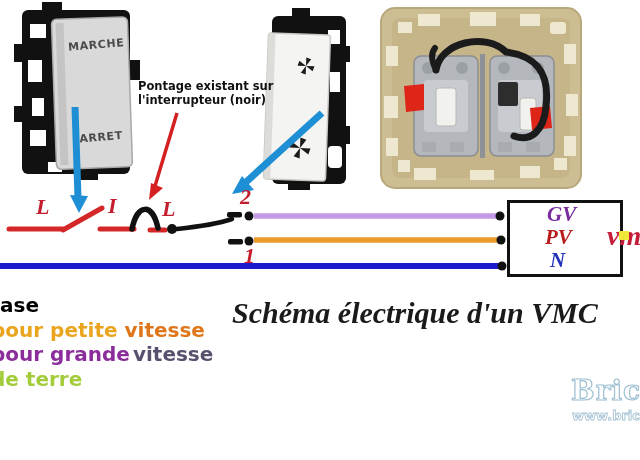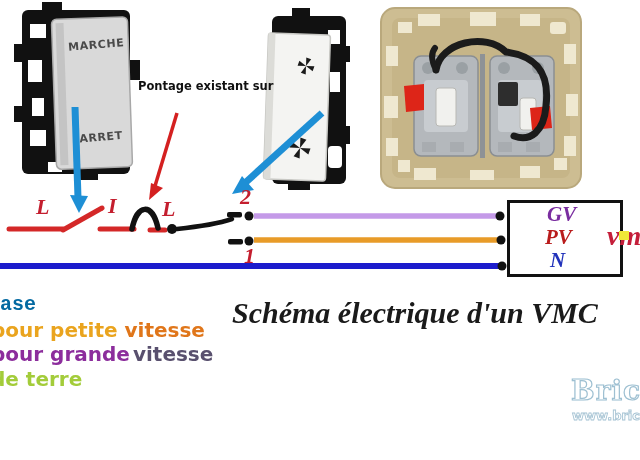--- a/index.html
+++ b/index.html
@@ -27,21 +27,21 @@
   .vmc-gv{left:5px;top:1px;color:#7a2da0;}
   .vmc-pv{left:3px;top:24px;color:#b91c1c;}
   .vmc-n{left:8px;top:47px;color:#2233bb;}
   .vmc-name{left:50px;top:17px;font:bold italic 28px "Liberation Serif",serif;color:#c41e3a;margin-left:47px;}
   .vmc-tab{right:-9px;top:28px;width:10px;height:9px;background:#f0e838;}
   
   .legend{left:0;top:293px;width:260px;}
   .legend-line{
     font:bold 20px "DejaVu Sans",sans-serif;line-height:24.5px;white-space:nowrap;
   }
-  .lg-phase{color:#0369a1;font-family:Liberation Mono, monospace;}
+  .lg-phase{color:#000000;}
   .lg-neutre{color:#2222cc;}
   .lg-petite1{color:#eaa41e;}
   .lg-petite2{color:#e0761a;}
   .lg-grande1{color:#8c2d9c;}
   .lg-grande2{color:#59506e;}
   .lg-terre{color:#a3cc3a;}
   .clip-left{margin-left:-9px;}
   
   .title{
     left:232px;top:296px;width:410px;
@@ -173,20 +173,21 @@
       <polygon points="152,102 172,100 174,122 154,124" fill="#dd2518"></polygon>
     </g>
     <rect x="102" y="48" width="5" height="104" fill="#8e9296"></rect>
 
     <path d="M58 64 C62 36 108 26 128 46 C158 50 172 66 168 100 C166 126 152 136 136 130" fill="none" stroke="#1b1b1b" stroke-width="7" stroke-linecap="round"></path>
     <path d="M58 64 C54 56 52 48 57 42" fill="none" stroke="#1b1b1b" stroke-width="6" stroke-linecap="round"></path>
   </svg>
 
   <div class="abs annotation">
     <div>Pontage existant sur</div>
+    <div>l'interrupteur (noir)</div>
   </div>
 
   <svg class="abs" style="left:0;top:0" width="640" height="460" viewBox="0 0 640 460">
 
     <g>
       <line x1="75" y1="107" x2="78" y2="198" stroke="#1e8fd5" stroke-width="7"></line>
       <polygon points="79,213 70,195 88,196" fill="#1e8fd5"></polygon>
     </g>
 
     <g>

